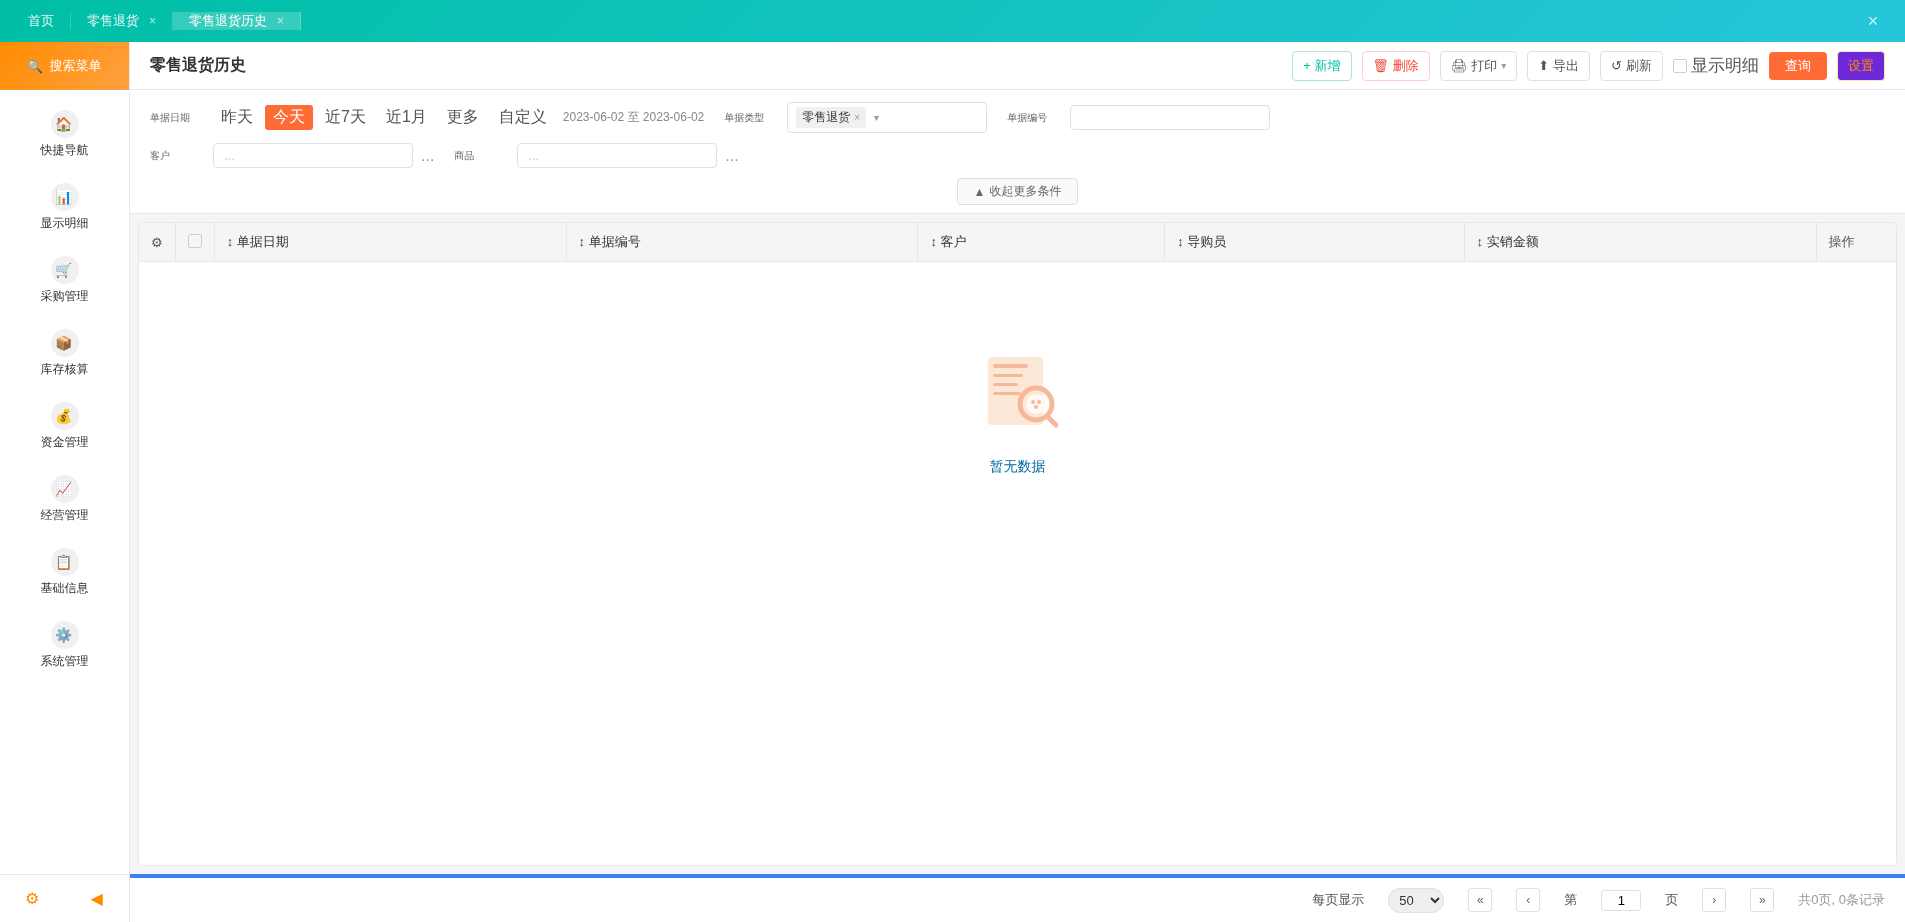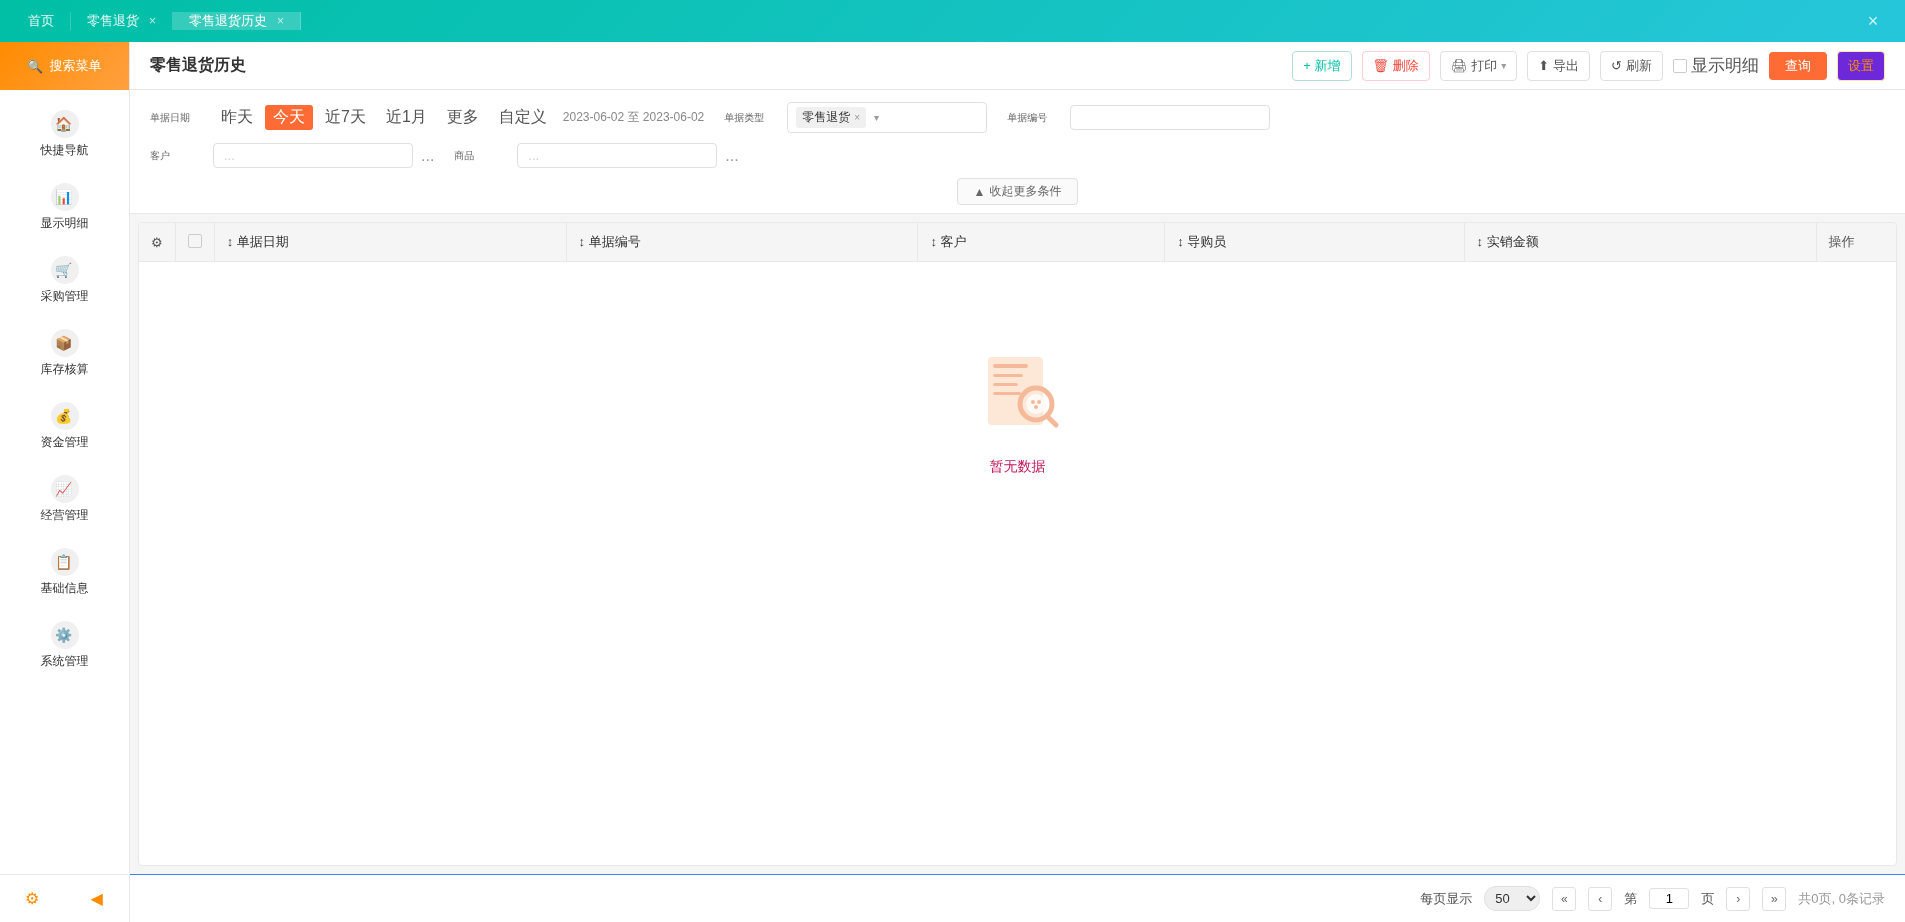--- a/index.html
+++ b/index.html
@@ -362,33 +362,33 @@
       justify-content: center;
       padding: 80px 0;
     }
     .empty-icon {
       width: 100px;
       height: 100px;
       margin-bottom: 16px;
     }
     .empty-text {
       font-size: 14px;
-      color: #be185d;
+      color: #0369a1;
     }
 
     
     .pagination-bar {
       height: 48px;
       background: #fff;
-      border-top: 1px solid #3b82f6;
+      border-top: 4px solid #3b82f6;
       display: flex;
       align-items: center;
       justify-content: flex-end;
       padding: 0 20px;
-      gap: 12px;
+      gap: 24px;
       font-size: 13px;
       color: #555;
     }
     .page-size-select {
       border: 1px solid #e0e0e0;
       border-radius: 12px;
       padding: 3px 6px;
       font-size: 13px;
       color: #333;
     }

